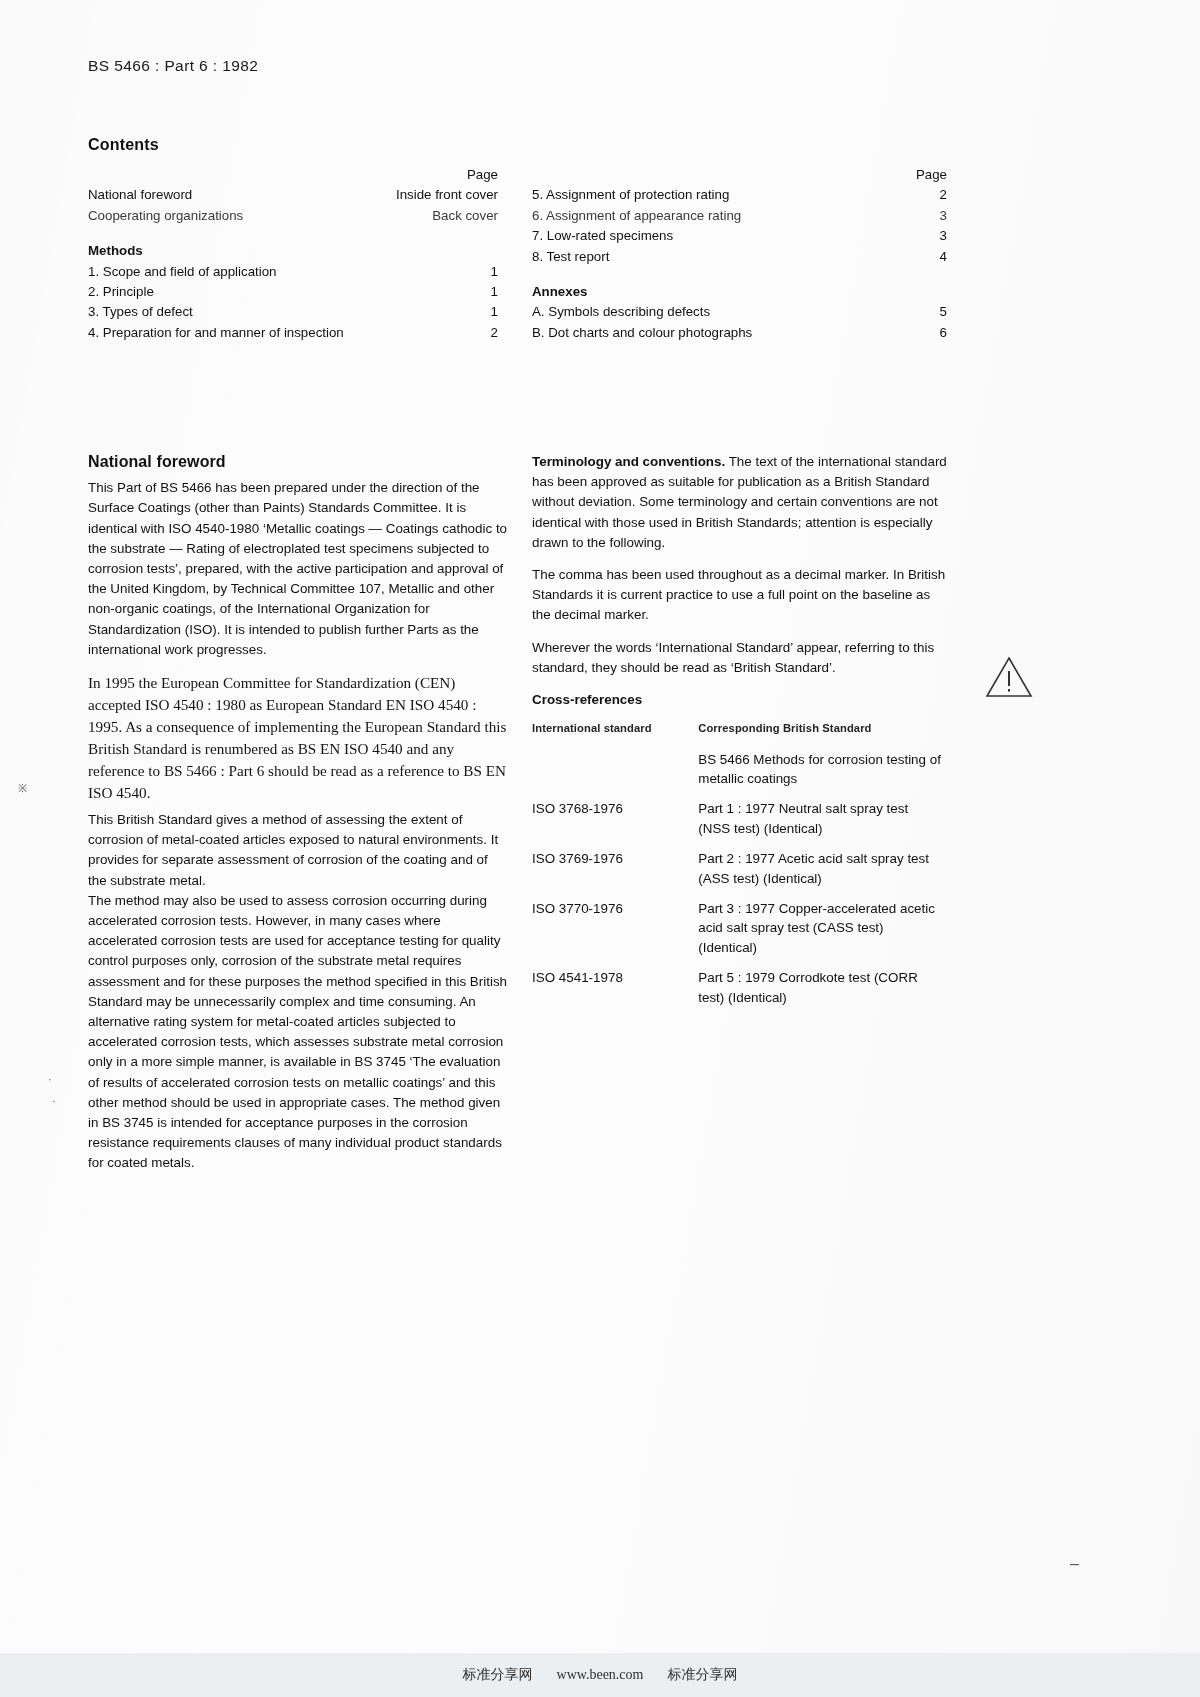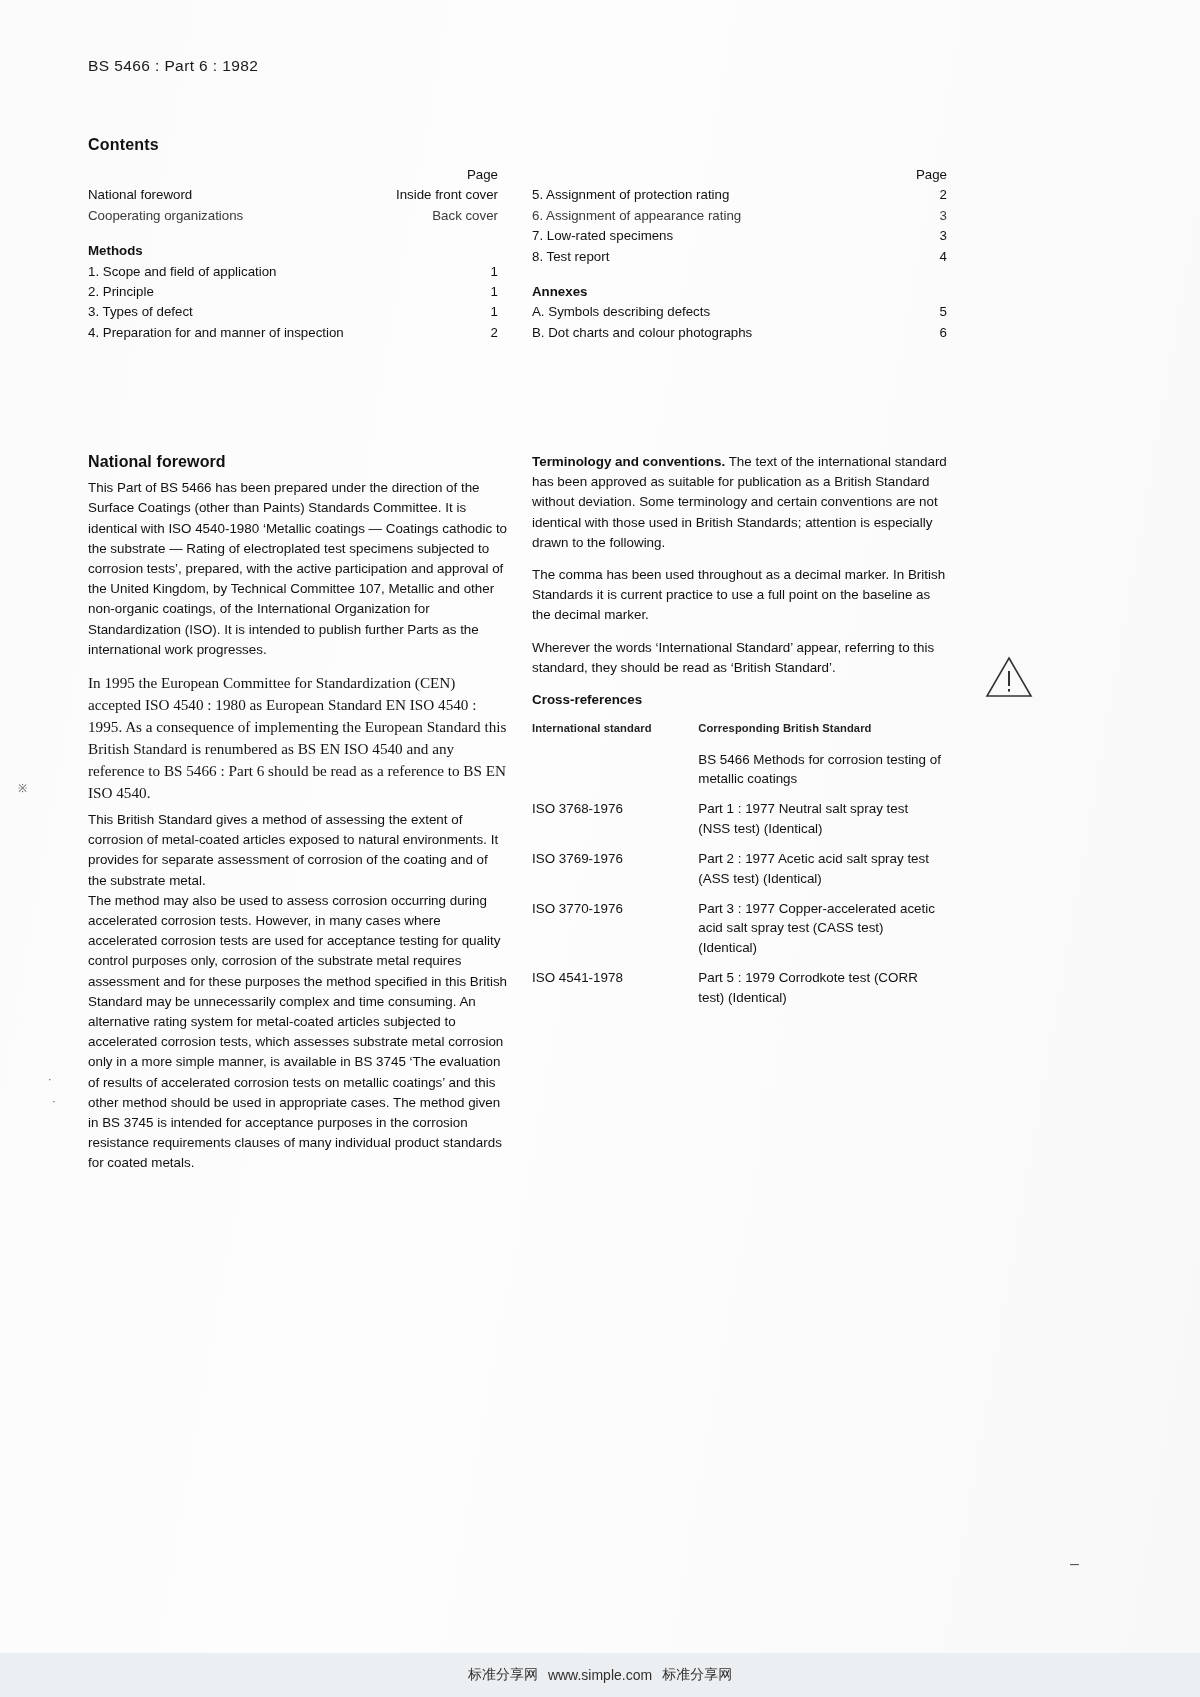--- a/index.html
+++ b/index.html
@@ -158,24 +158,24 @@
   .footer-bar {
     position: absolute;
     left: 0;
     right: 0;
     bottom: 0;
     height: 44px;
     background: #eceff1;
     display: flex;
     align-items: center;
     justify-content: center;
-    gap: 10px;
+    gap: 24px;
     font-size: 14px;
     color: #2f2f2f;
-    font-family: Liberation Sans, sans-serif;
+    font-family: Liberation Serif, serif;
   }
 </style>
 </head>
 <body>
 
 <div class="page">
 
   <div class="doc-header">BS 5466 : Part 6 : 1982</div>
 
   <div class="contents-title">Contents</div>
@@ -313,17 +313,17 @@
 
   <div class="margin-mark m1">※</div>
   <div class="margin-mark m2">·</div>
   <div class="margin-mark m3">·</div>
   <div class="margin-mark m4">–</div>
 
   <div class="scan-tint"></div>
 
   <div class="footer-bar">
     <span>标准分享网</span>
-    <span>www.simple.com</span>
+    <span>www.been.com</span>
     <span>标准分享网</span>
   </div>
 
 </div>
 
 </body></html>

